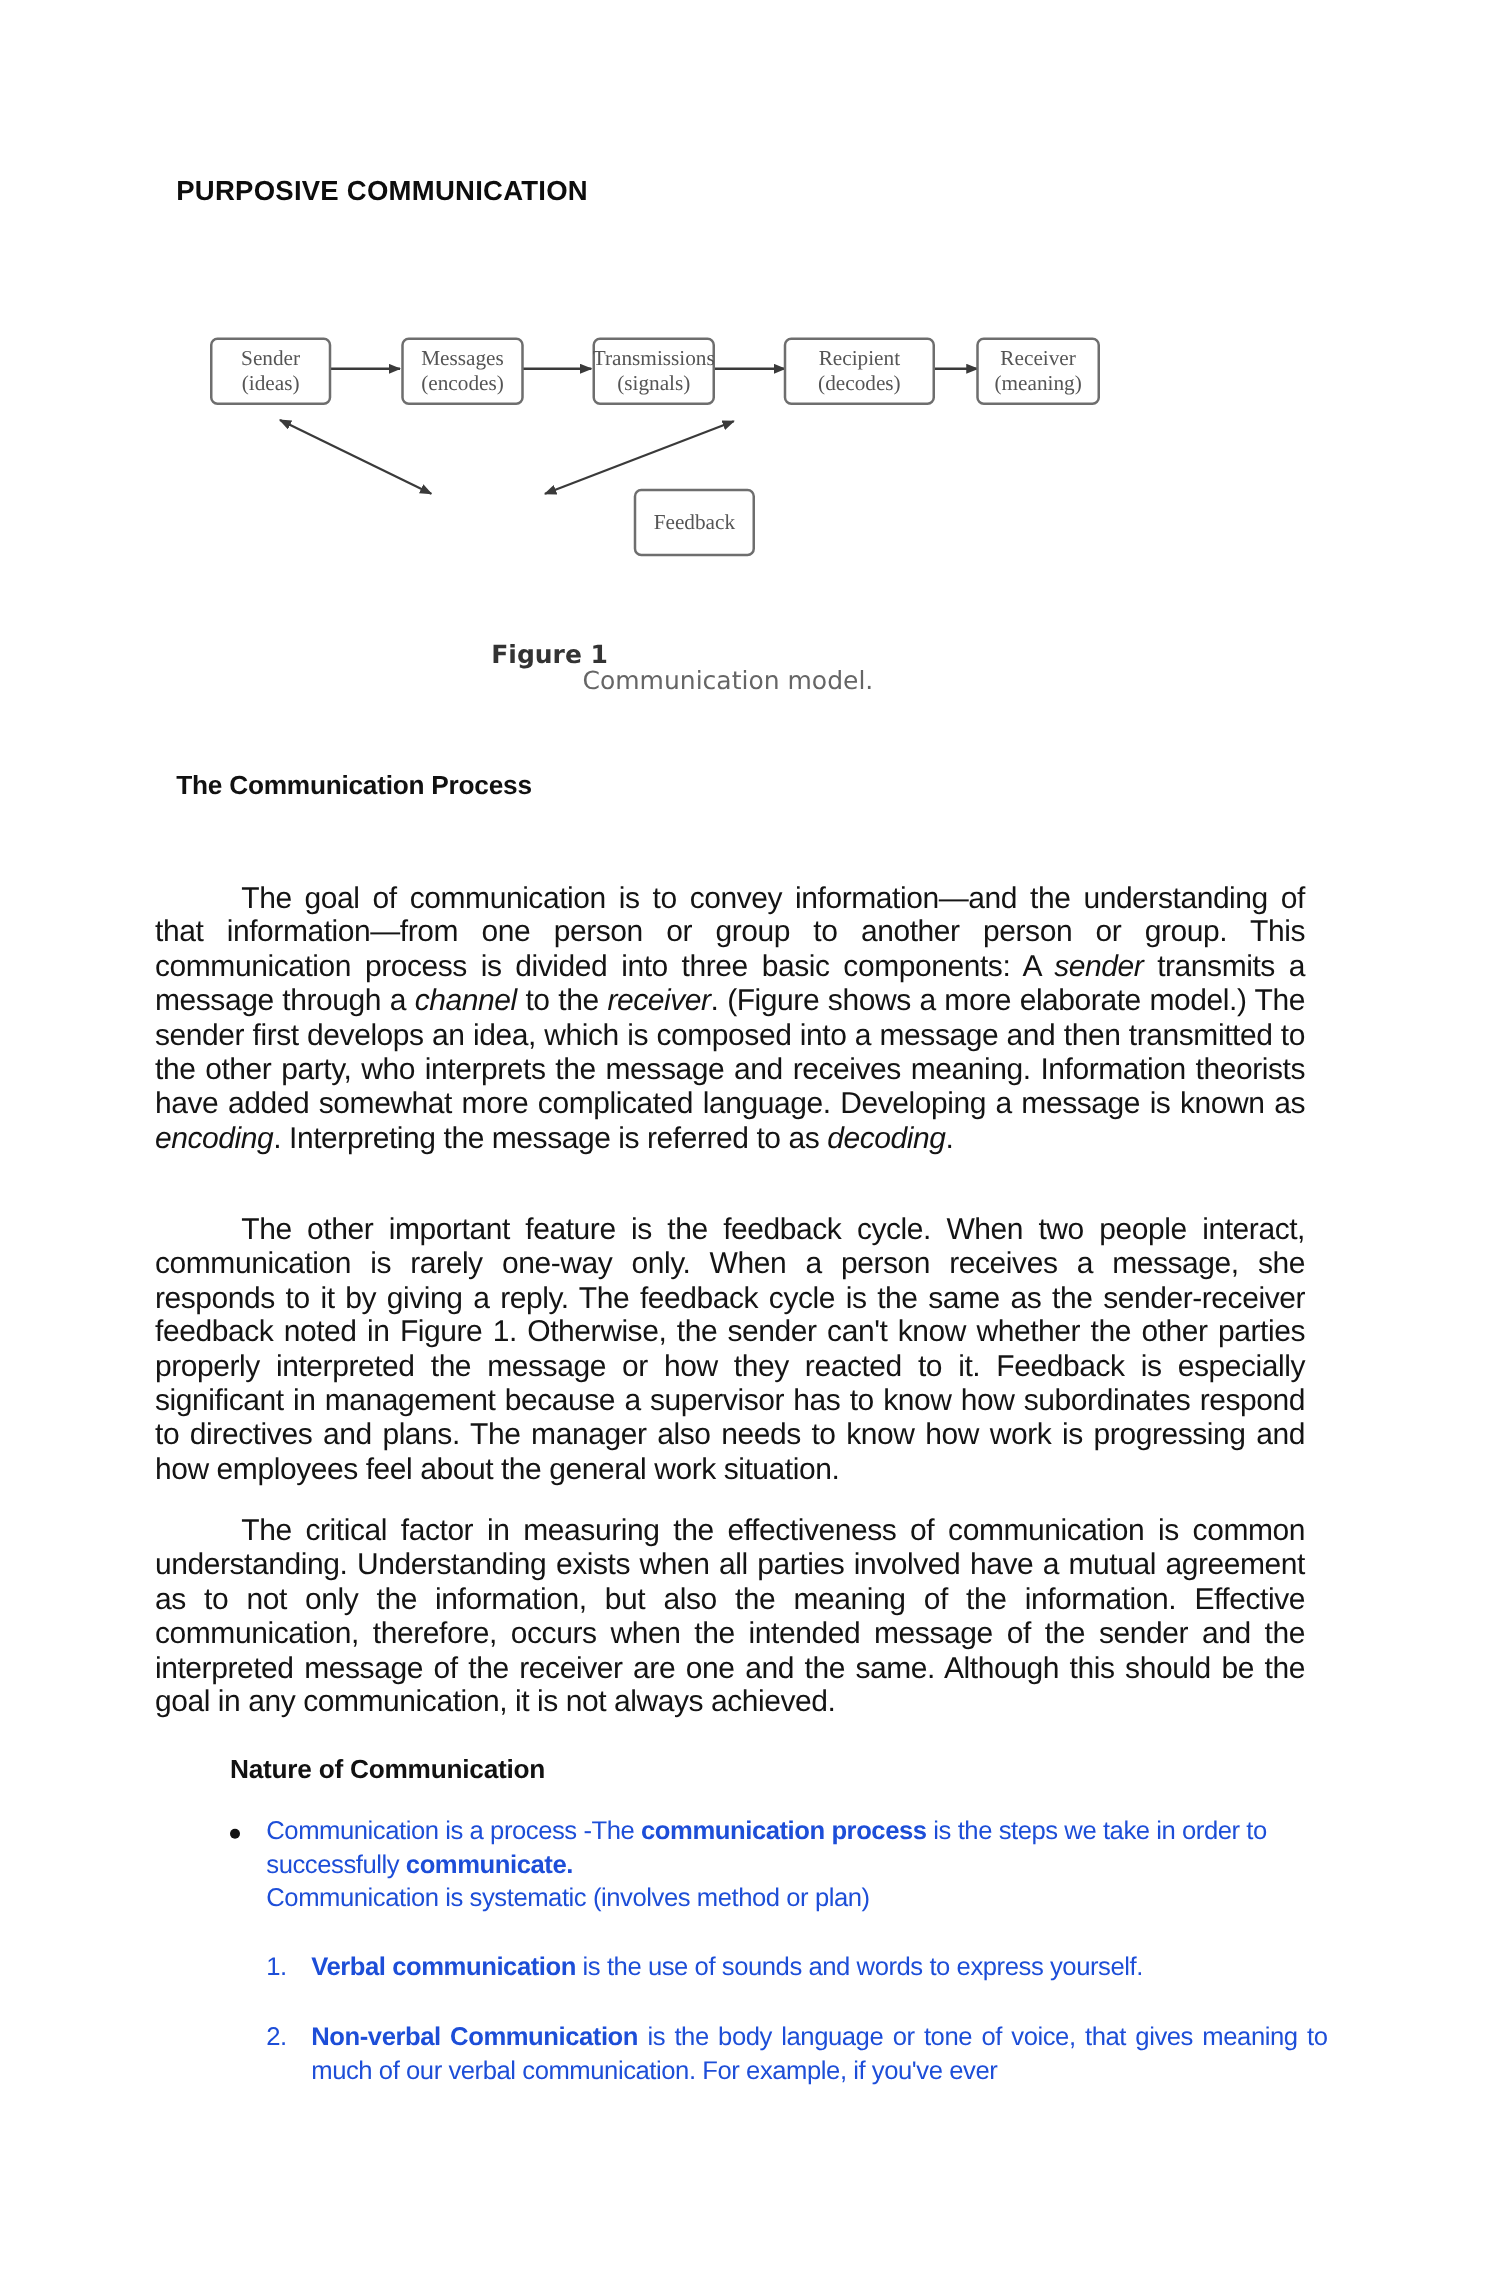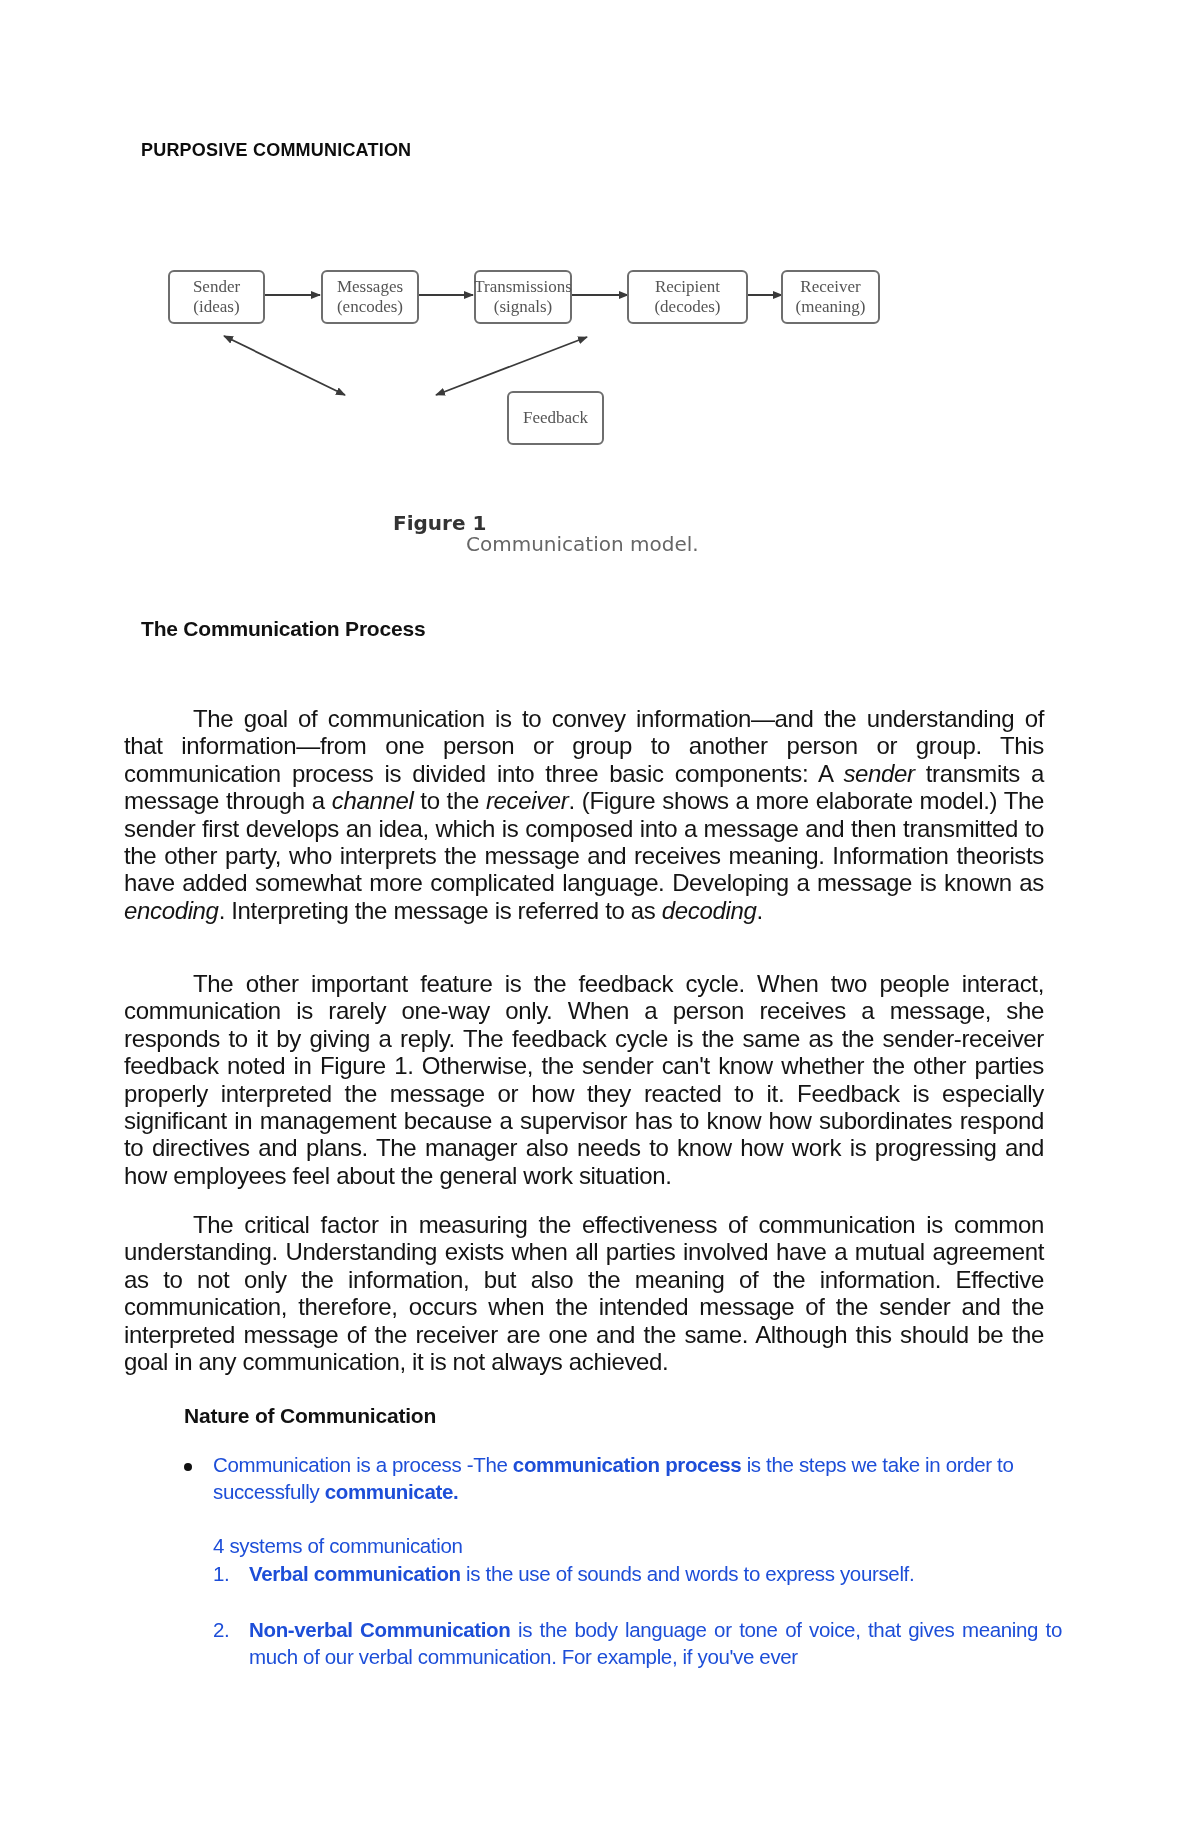--- a/index.html
+++ b/index.html
@@ -1,18 +1,18 @@
 <!DOCTYPE html>
 <html><head>
   <meta charset="utf-8">
   <style>
     html, body { margin: 0; padding: 0; background: #ffffff; }
     body { width: 1200px; height: 1835px; position: relative; overflow: hidden; color: #111; }
     .page { position: absolute; left: 0; top: 0; width: 1200px; height: 1835px; background: #fff; }
-    .doc-title { position: absolute; left: 141px; top: 140px; font-family: "Liberation Sans", sans-serif; font-weight: bold; font-size: 18px; letter-spacing: 0.2px; color: #0d0d0d; }
+    .doc-title { position: absolute; left: 141px; top: 140px; font-family: "Liberation Sans", sans-serif; font-weight: bold; font-size: 22px; letter-spacing: 0.2px; color: #0d0d0d; }
 
     
     .diagram { position: absolute; left: 150px; top: 255px; width: 780px; height: 200px; }
     .diagram svg { position: absolute; left: 0; top: 0; }
     .box { position: absolute; box-sizing: border-box; border: 2px solid #6e6e6e; border-radius: 6px; background: #fff;
            font-family: "Liberation Serif", serif; font-size: 17px; color: #555; text-align: center; line-height: 20px;
            display: flex; flex-direction: column; justify-content: center; align-items: center; }
     .box span { display: block; white-space: nowrap; }
 
     .fig-label { position: absolute; left: 359px; top: 511px; font-family: "DejaVu Sans", sans-serif; font-weight: bold; font-size: 20px; color: #333; margin-left: 34px; }
@@ -95,21 +95,21 @@
 
   <div class="para" style="top:1211px;">The critical factor in measuring the effectiveness of communication is common understanding. Understanding exists when all parties involved have a mutual agreement as to not only the information, but also the meaning of the information. Effective communication, therefore, occurs when the intended message of the sender and the interpreted message of the receiver are one and the same. Although this should be the goal in any communication, it is not always achieved.</div>
 
   <div class="heading" style="top:1404px;margin-left:43px;">Nature of Communication</div>
 
   <div class="bullet-block" style="top:1451px; height:240px;">
     <div class="bullet-dot"></div>
     <div class="bullet-body" style="top:0;">
       <span>Communication is a process -The </span><b>communication process</b><span> is the steps we take in order to successfully </span><b>communicate.</b>
     </div>
-    <div class="bullet-body" style="top:81px;">4 systems of communication</div>
+    <div class="bullet-body" style="top:54px;">Communication is systematic (involves method or plan)</div>
 
     <div class="num-item" style="top:109px;">
       <span class="num-label">1.</span>
       <span class="num-text"><b>Verbal communication</b><span> is the use of sounds and words to express yourself.</span></span>
     </div>
 
     <div class="num-item" style="top:165px;">
       <span class="num-label">2.</span>
       <span class="num-text"><b>Non-verbal Communication</b><span> is the body language or tone of voice, that gives meaning to much of our verbal communication. For example, if you've ever</span></span>
     </div>

